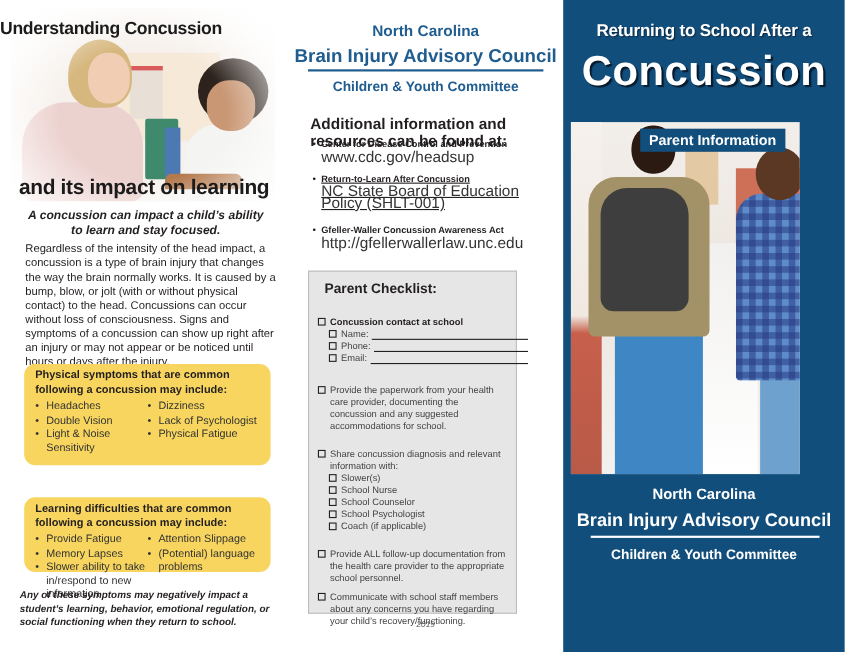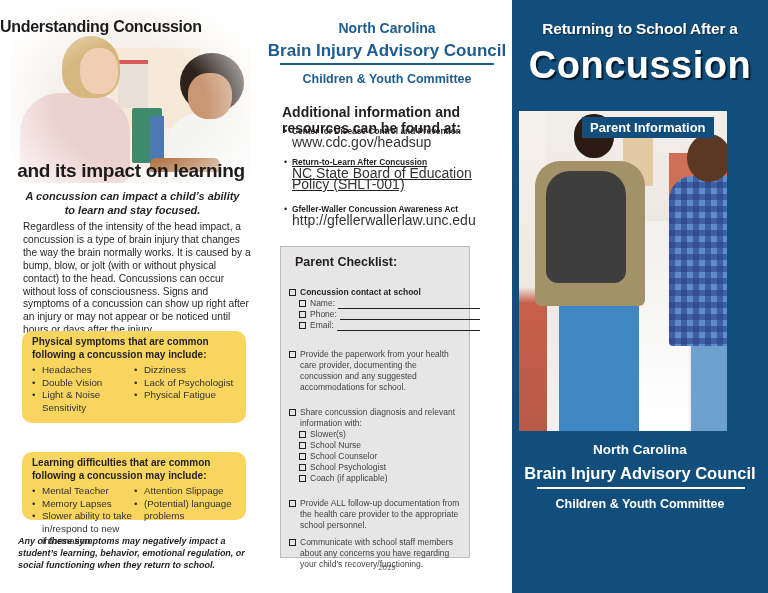--- a/index.html
+++ b/index.html
@@ -143,21 +143,21 @@
         <li>Lack of Psychologist</li>
         <li>Physical Fatigue</li>
       </ul>
     </div>
   </div>
 
   <div class="ybox learn">
     <div class="head">Learning difficulties that are common following a concussion may include:</div>
     <div class="cols">
       <ul class="col a">
-        <li>Mental Teacher</li>
+        <li>Provide Fatigue</li>
         <li>Memory Lapses</li>
         <li>Slower ability to take in/respond to new information</li>
       </ul>
       <ul class="col b">
         <li>Attention Slippage</li>
         <li>(Potential) language problems</li>
       </ul>
     </div>
   </div>
 

